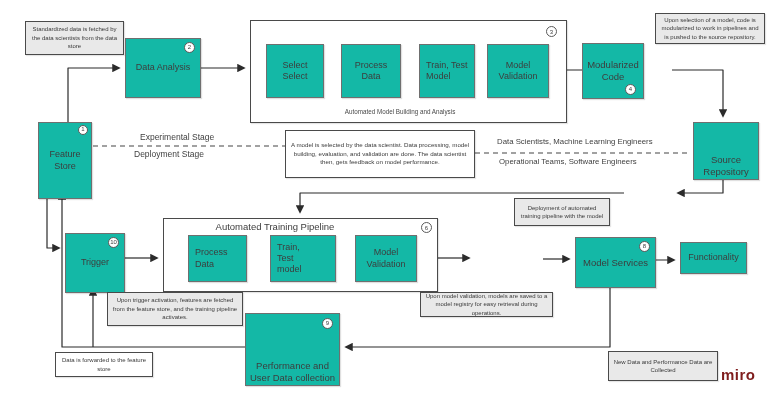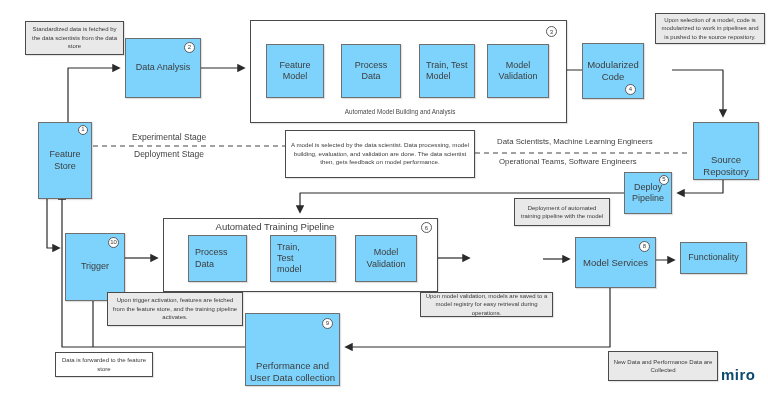--- a/index.html
+++ b/index.html
@@ -4,21 +4,21 @@
 <style>
   html,body{margin:0;padding:0;background:#ffffff;}
   .board{
     position:relative;width:768px;height:403px;overflow:hidden;
     background:#ffffff;
     font-family:"Liberation Sans", sans-serif;
     color:#3d3d3d;
   }
   .wires{position:absolute;left:0;top:0;width:768px;height:403px;}
   .node{
-    position:absolute;background:#7dd3fc;border:1px solid #6f6f6f;
+    position:absolute;background:#14b8a6;border:1px solid #6f6f6f;
     display:flex;align-items:center;justify-content:center;text-align:center;
     font-size:9px;line-height:1.25;color:#3d3d3d;
     box-shadow:1px 1px 1px rgba(0,0,0,0.12);
     box-sizing:border-box;
   }
   .node .lbl{padding:1px 3px;}
   .node.left-align{justify-content:flex-start;text-align:left;}
   .node.left-align .lbl{padding-left:6px;}
   .container-box{
     position:absolute;background:#ffffff;border:1px solid #4a4a4a;
@@ -38,21 +38,21 @@
   }
   .note.white{background:#ffffff;}
   .caption{
     position:absolute;font-size:6.3px;color:#4a4a4a;text-align:center;
   }
   .group-title{position:absolute;font-size:9.5px;color:#3d3d3d;text-align:center;}
   .stage-label{position:absolute;font-size:8.5px;color:#3f3f3f;white-space:nowrap;}
   .stage-label.small{font-size:7.8px;}
   .watermark{
     position:absolute;left:721px;top:366px;font-size:15px;font-weight:bold;
-    color:#0c4a6e;letter-spacing:0.5px;
+    color:#7f1d1d;letter-spacing:0.5px;
   }
 </style>
 </head>
 <body>
 
 <div class="board">
 
   <svg class="wires" viewBox="0 0 768 403" xmlns="http://www.w3.org/2000/svg">
     <defs>
       <marker id="arr" viewBox="0 0 10 10" refX="8" refY="5" markerWidth="7" markerHeight="7" orient="auto-start-reverse">
@@ -79,21 +79,21 @@
       <path d="M610 288 L610 347 L346 347" marker-end="url(#arr)"></path>
       <path d="M245 347 L62 347 L62 193" marker-end="url(#arr)"></path>
       <path d="M93 347 L93 289" marker-end="url(#arr)"></path>
     </g>
     <g fill="none" stroke="#454545" stroke-width="1.1" stroke-dasharray="5 4">
       <path d="M93 146 L285 146"></path>
       <path d="M475 153 L691 153"></path>
     </g>
   </svg>
 
-  <div class="stage-label" style="left:132px;top:132px;">Experimental Stage</div>
+  <div class="stage-label" style="left:140px;top:132px;">Experimental Stage</div>
   <div class="stage-label" style="left:134px;top:149px;">Deployment Stage</div>
   <div class="stage-label small" style="left:497px;top:137px;">Data Scientists, Machine Learning Engineers</div>
   <div class="stage-label small" style="left:499px;top:157px;">Operational Teams, Software Engineers</div>
 
   <div class="container-box" style="left:250px;top:20px;width:317px;height:103px;">
     <span class="badge" style="top:5px;right:9px;">3</span>
   </div>
   <div class="caption" style="left:280px;top:108px;width:240px;">Automated Model Building and Analysis</div>
 
   <div class="container-box" style="left:163px;top:218px;width:275px;height:74px;">
@@ -105,47 +105,43 @@
     <span class="badge" style="width:10px;height:10px;top:2px;right:3px;">1</span>
     <span class="lbl">Feature Store</span>
   </div>
 
   <div class="node" style="left:125px;top:38px;width:76px;height:60px;">
     <span class="badge">2</span>
     <span class="lbl">Data Analysis</span>
   </div>
 
   <div class="node" style="left:266px;top:44px;width:58px;height:54px;">
-    <span class="lbl">Feature Model</span>
+    <span class="lbl">Select Select</span>
   </div>
   <div class="node" style="left:341px;top:44px;width:60px;height:54px;">
     <span class="lbl">Process Data</span>
   </div>
   <div class="node left-align" style="left:419px;top:44px;width:56px;height:54px;">
     <span class="lbl">Train, Test Model</span>
   </div>
   <div class="node" style="left:487px;top:44px;width:62px;height:54px;">
     <span class="lbl">Model Validation</span>
   </div>
 
   <div class="node" style="left:582px;top:43px;width:62px;height:56px;font-size:9.5px;">
     <span class="badge br">4</span>
     <span class="lbl">Modularized Code</span>
   </div>
 
   <div class="node" style="left:693px;top:122px;width:66px;height:58px;font-size:9.5px;align-items:flex-end;">
     <span class="lbl">Source Repository</span>
   </div>
 
-  <div class="node" style="left:624px;top:172px;width:48px;height:42px;">
-    <span class="badge" style="width:10px;height:10px;top:2px;right:2px;">5</span>
-    <span class="lbl">Deploy Pipeline</span>
-  </div>
 
-  <div class="node" style="left:65px;top:233px;width:60px;height:68px;">
+  <div class="node" style="left:65px;top:233px;width:60px;height:60px;">
     <span class="badge">10</span>
     <span class="lbl">Trigger</span>
   </div>
 
   <div class="node left-align" style="left:188px;top:235px;width:59px;height:47px;">
     <span class="lbl">Process Data</span>
   </div>
   <div class="node left-align" style="left:270px;top:235px;width:66px;height:47px;">
     <span class="lbl" style="width:32px;">Train, Test model</span>
   </div>

